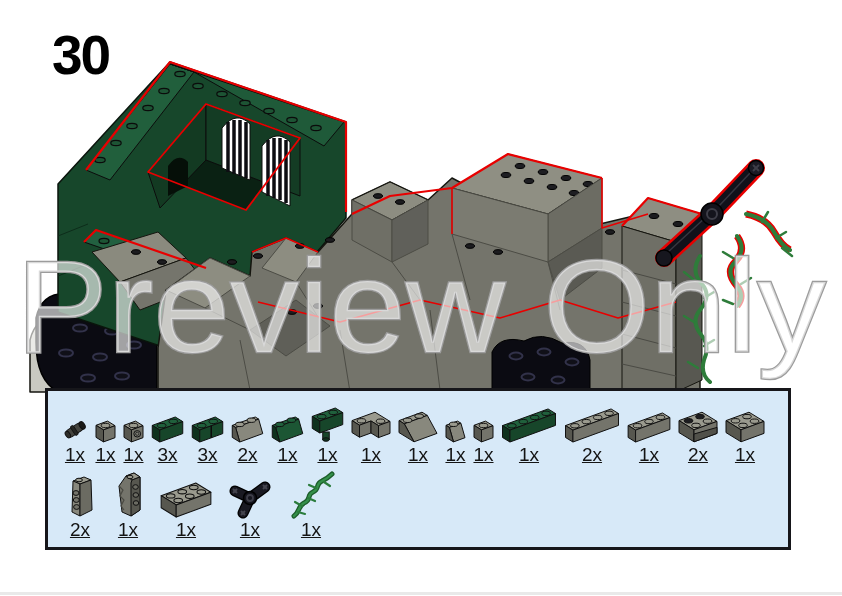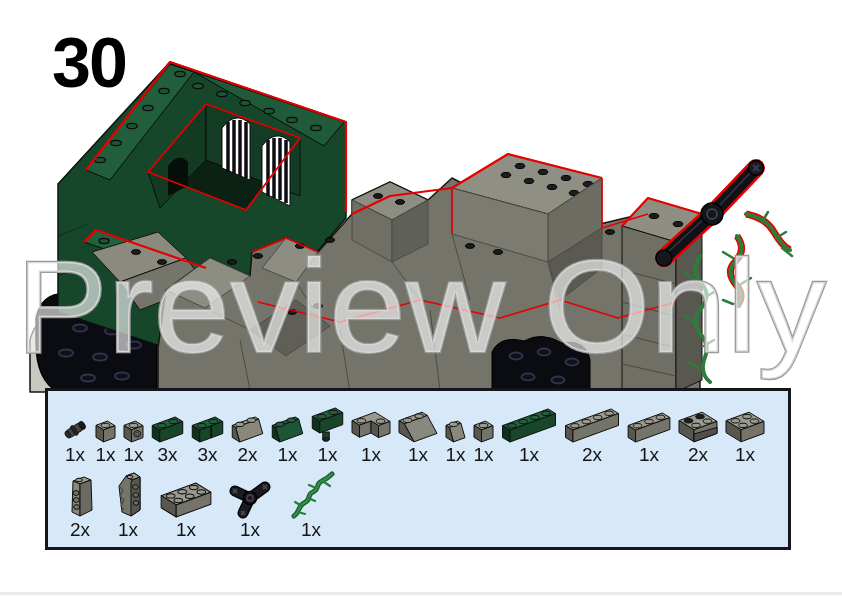--- a/index.html
+++ b/index.html
@@ -1,28 +1,28 @@
 <!DOCTYPE html>
 <html><head>
 <meta charset="utf-8">
 <style>
   html,body{margin:0;padding:0;background:#fff;}
   .page{position:relative;width:842px;height:596px;background:#ffffff;overflow:hidden;
         font-family:"Liberation Sans",sans-serif;}
-  .step-number{position:absolute;left:52px;top:28px;font-size:70px;font-weight:700;
+  .step-number{position:absolute;left:52px;top:28px;font-size:55px;font-weight:700;
         color:#000;letter-spacing:-2px;line-height:1;}
   .model-layer{position:absolute;left:0;top:0;}
   .parts-box{position:absolute;left:45px;top:388px;width:746px;height:162px;
         box-sizing:border-box;border:3px solid #16161a;background:#d7e9f8;}
   .parts-row{display:flex;align-items:flex-end;}
   .parts-row-1{gap:3px;padding:12px 8px 0 12px;}
   .parts-row-2{gap:12px;padding:4px 8px 0 14px;}
   .pitem{display:flex;flex-direction:column;align-items:center;}
   .picon{display:flex;align-items:flex-end;justify-content:center;}
-  .pqty{font-size:19px;color:#141414;margin-top:0;line-height:1.1;}
+  .pqty{font-size:19px;color:#141414;margin-top:0;line-height:1.1;text-decoration:underline;}
   .bottom-line{position:absolute;left:0;right:0;bottom:1px;height:3px;background:#e9e9e9;}
 </style>
 </head>
 <body>
 
 <div class="page">
 
   <div class="step-number">30</div>
 
   <svg class="model-layer" width="842" height="596" viewBox="0 0 842 596" xmlns="http://www.w3.org/2000/svg">

